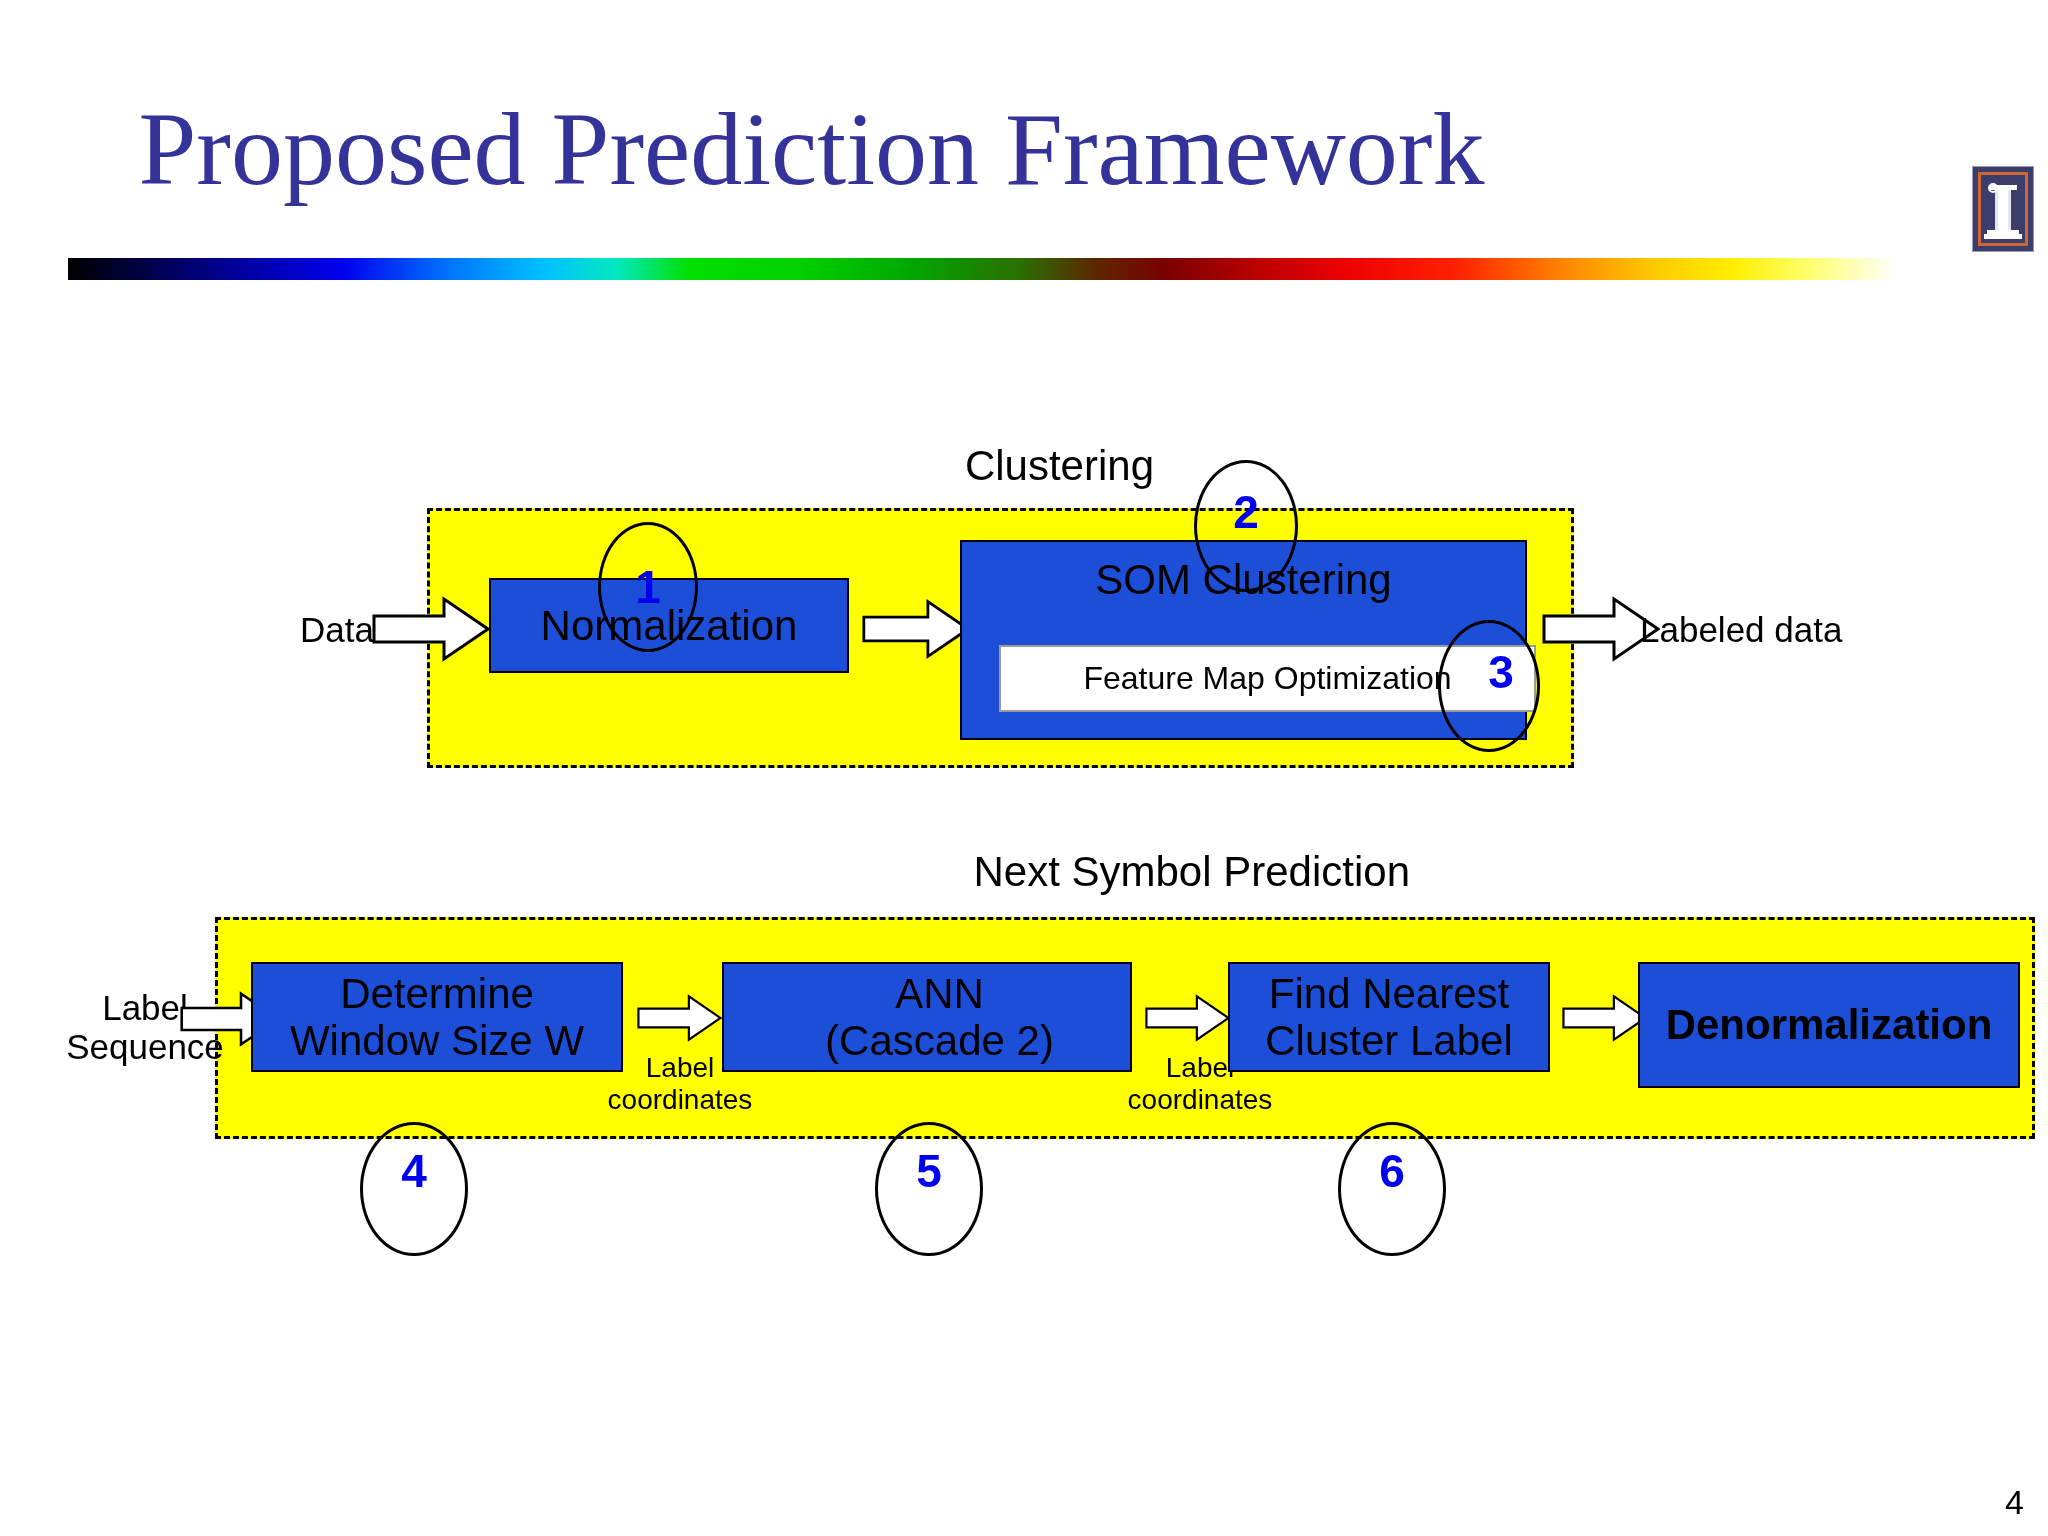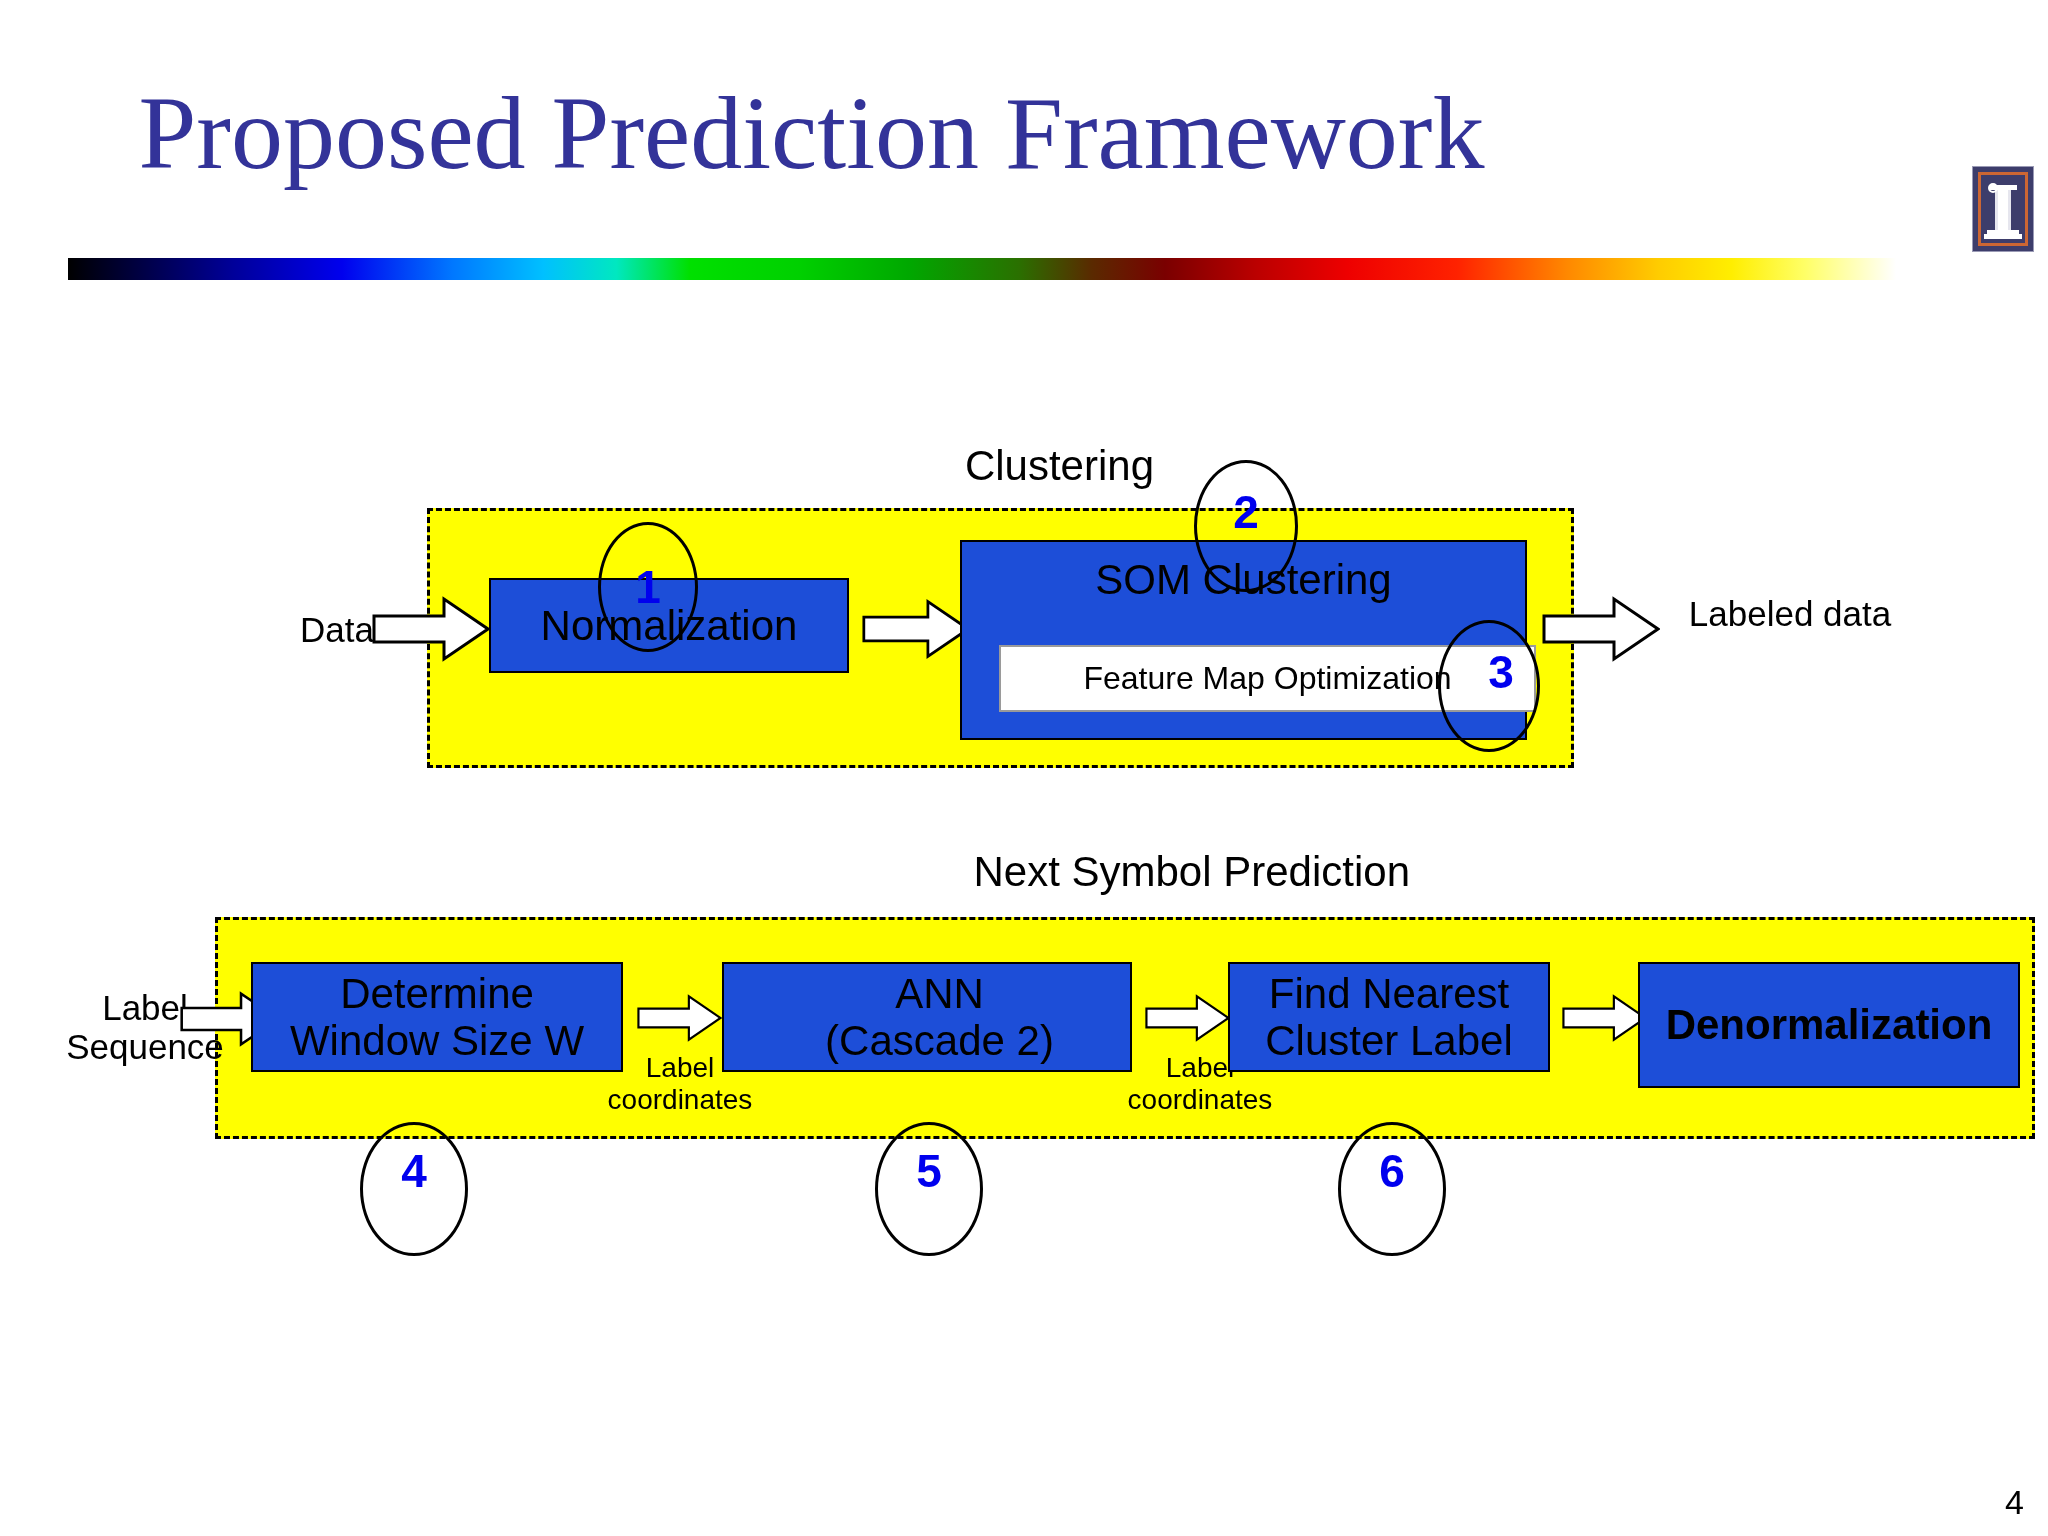--- a/index.html
+++ b/index.html
@@ -13,21 +13,21 @@
     height: 1536px;
     background: #ffffff;
     overflow: hidden;
     font-family: "Liberation Sans", sans-serif;
   }
 
   
   #page-title {
     position: absolute;
     left: 0;
-    top: 76px;
+    top: 92px;
     width: 1623px;
     text-align: center;
     font-family: "Liberation Serif", "DejaVu Serif", serif;
     font-size: 104px;
     line-height: 1.1;
     color: #333399;
     letter-spacing: 0px;
     white-space: nowrap;
   }
 
@@ -213,21 +213,21 @@
   <div class="proc-box" style="left:960px; top:540px; width:567px; height:200px; align-items:flex-start; padding-top:14px;">
     <span>SOM Clustering</span>
   </div>
 
   <div class="inner-box" style="left:975px; top:645px; width:537px; height:67px;">Feature Map Optimization</div>
 
   <svg class="block-arrow" style="left:1542px; top:596px;" width="118" height="66" viewBox="0 0 118 66">
     <polygon points="2,20 72,20 72,3 116,33 72,63 72,46 2,46" fill="#ffffff" stroke="#000000" stroke-width="3"></polygon>
   </svg>
 
-  <div class="io-label" style="left:1640px; top:594px; width:300px; text-align:center;">Labeled data</div>
+  <div class="io-label" style="left:1640px; top:610px; width:300px; text-align:left;">Labeled data</div>
 
   <div class="step-ellipse" style="left:598px; top:522px; width:100px; height:130px;">
     <span>1</span>
   </div>
 
   <div class="step-ellipse" style="left:1194px; top:460px; width:104px; height:132px;">
     <span style="position:relative; top:-14px;">2</span>
   </div>
 
   <div class="step-ellipse" style="left:1438px; top:620px; width:102px; height:132px;">

